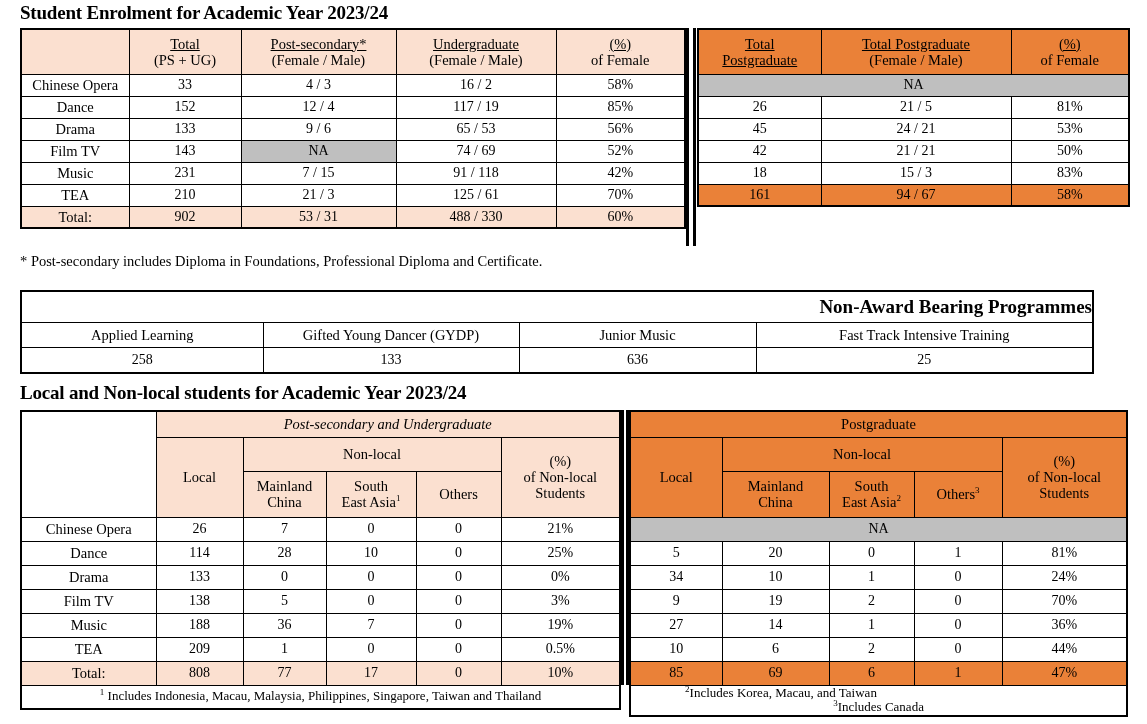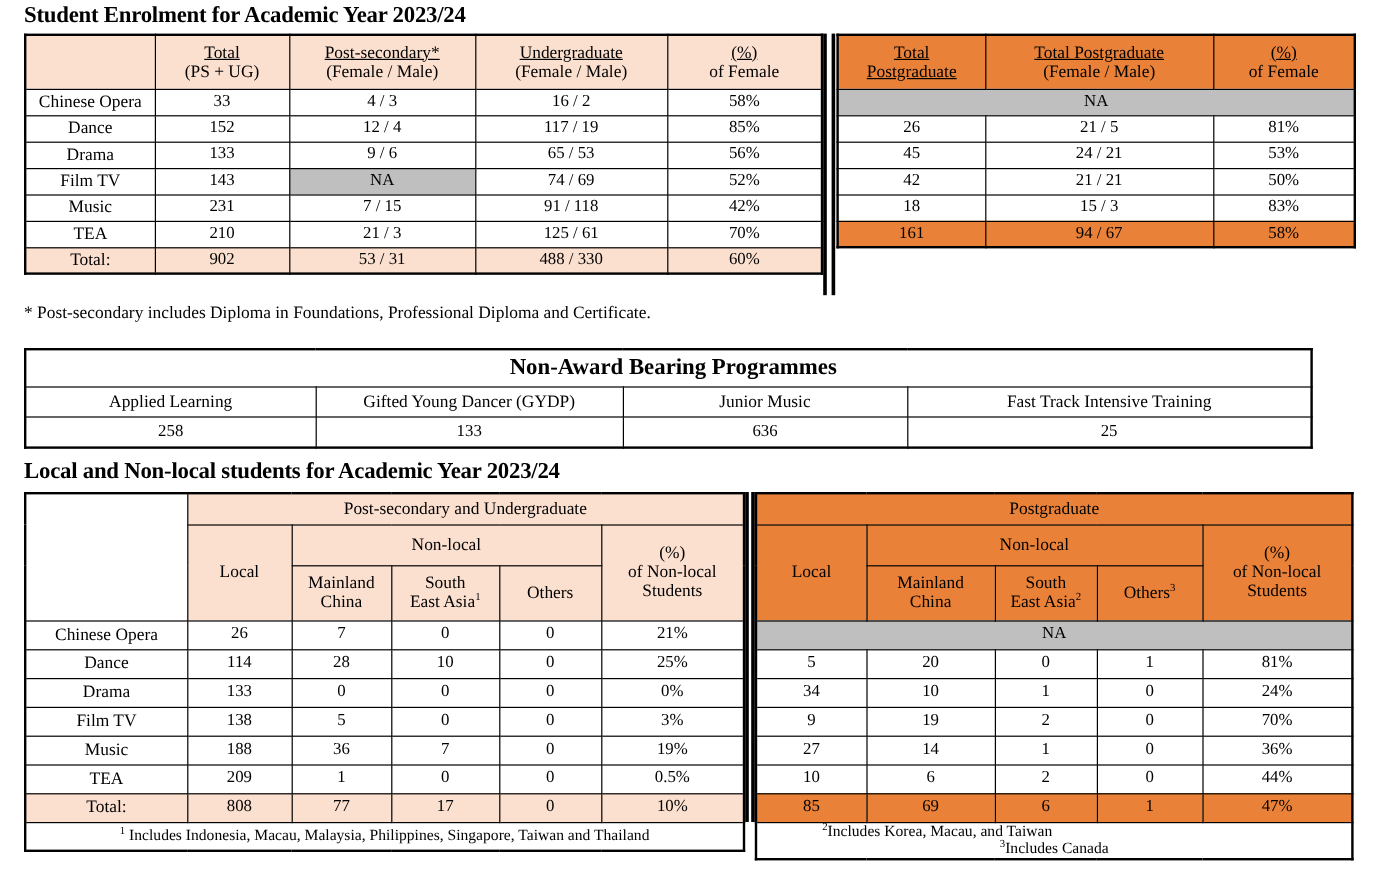--- a/index.html
+++ b/index.html
@@ -106,38 +106,38 @@
   #vsep-d { left: 626px; top: 410px; height: 275px; }
 
   
   #t2 { left: 20px; top: 290px; width: 1072px; }
   #t2 .c0 { width: 242px; }
   #t2 .c1 { width: 256px; }
   #t2 .c2 { width: 237px; }
   #t2 .c3 { width: 337px; }
   #t2 tr { height: 25px; }
   #t2 .banner {
-    text-align: center;
+    text-align: right;
     padding-left: 8px;
     font-weight: bold;
     font-size: 19px;
     height: 30px;
     font-family: Liberation Serif, serif;
   }
 
   
   #t3a { left: 20px; top: 410px; width: 601px; }
   #t3a .c0 { width: 135px; }
   #t3a .c1 { width: 87px; }
   #t3a .c2 { width: 83px; }
   #t3a .c3 { width: 90px; }
   #t3a .c4 { width: 85px; }
   #t3a .c5 { width: 119px; }
   #t3a tr { height: 24px; }
-  #t3a tr.h1 { height: 26px; }
+  #t3a tr.h1 { height: 26px; font-style: italic; }
   #t3a tr.h2 { height: 34px; }
   #t3a tr.h3 { height: 46px; }
   #t3a tr.footrow { height: 24px; }
 
   
   #t3b { left: 629px; top: 410px; width: 499px; }
   #t3b .c0 { width: 92px; }
   #t3b .c1 { width: 107px; }
   #t3b .c2 { width: 85px; }
   #t3b .c3 { width: 88px; }

